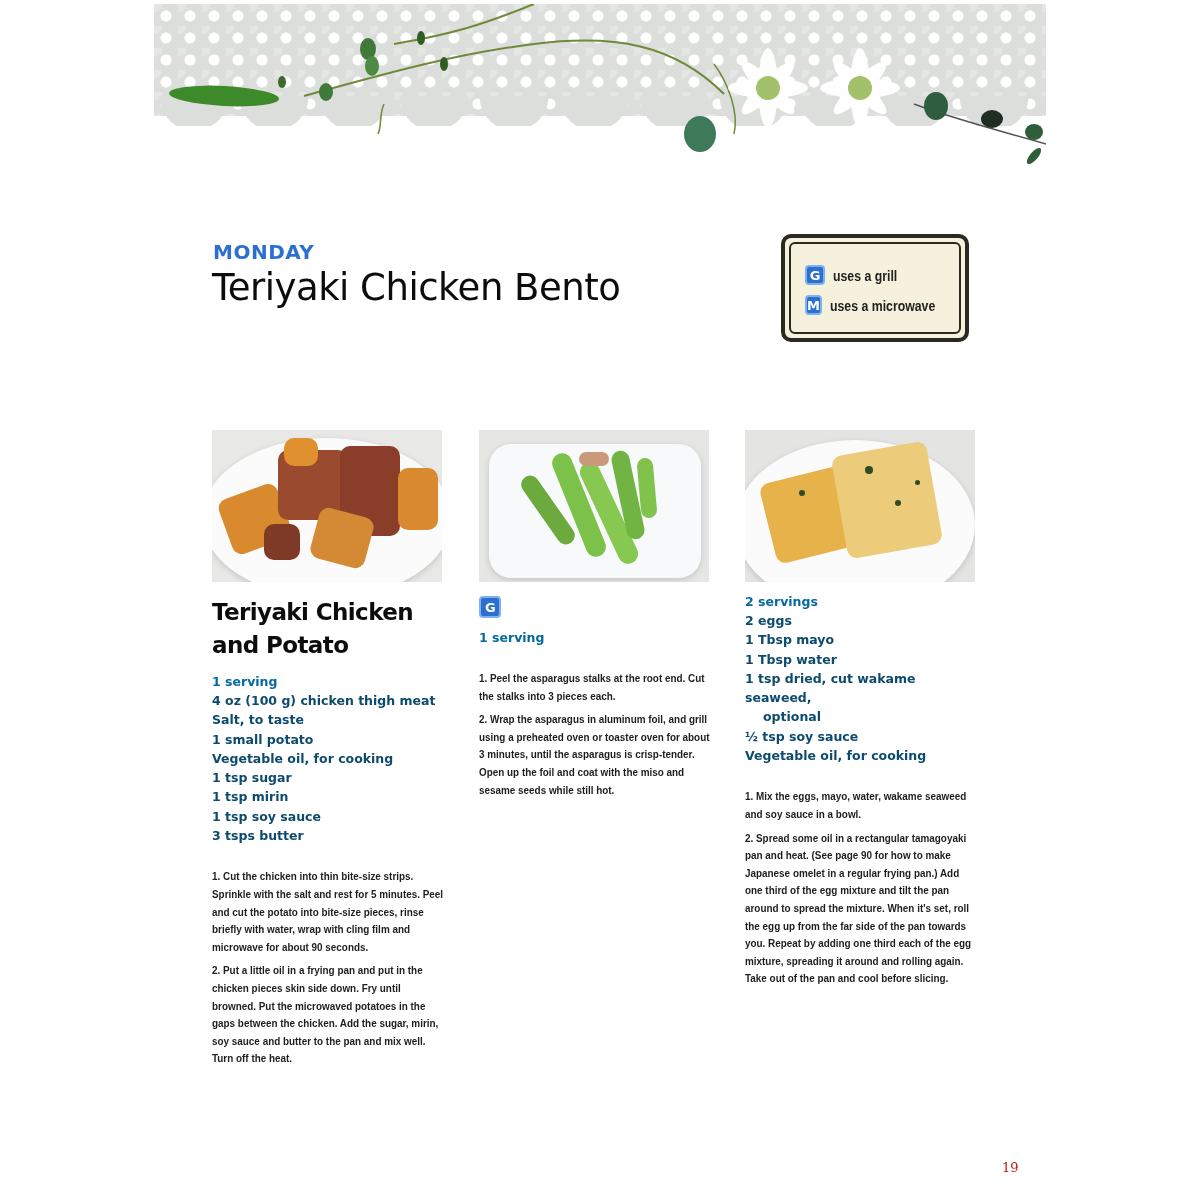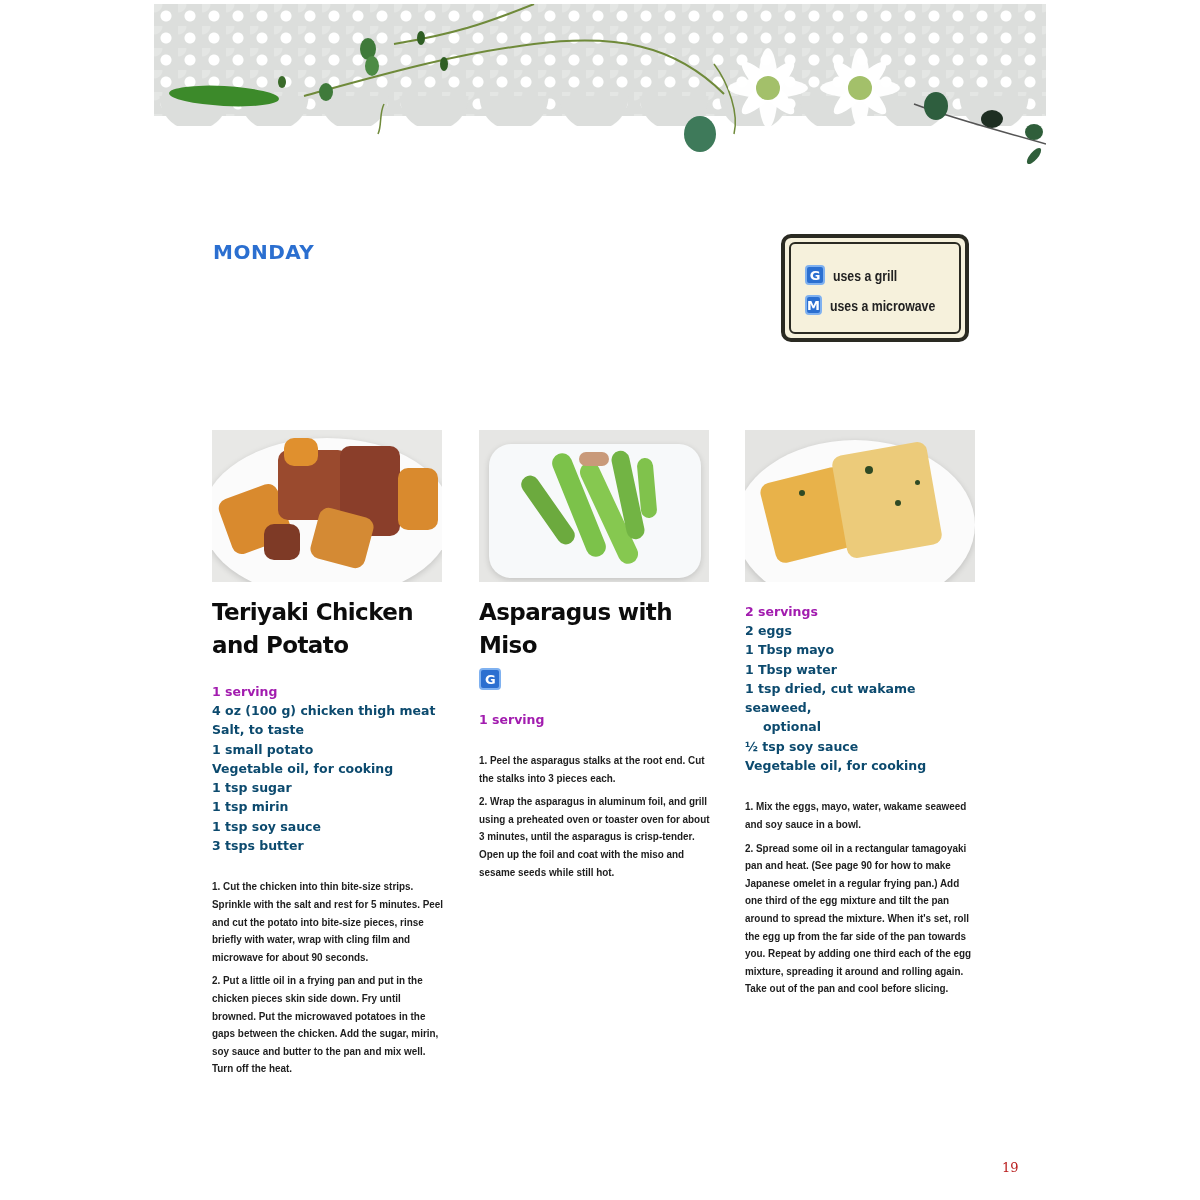--- a/index.html
+++ b/index.html
@@ -44,21 +44,21 @@
     .col-2 { left: 325px; }
     .col-3 { left: 591px; }
 
     .photo { width: 230px; height: 152px; position: relative; overflow: hidden; background: #ececec; }
     .plate { position: absolute; border-radius: 50%; background: #fbfbfb; box-shadow: 0 2px 6px rgba(0,0,0,0.15); }
     .chunk { position: absolute; border-radius: 10px; }
 
     .recipe-title { margin-top: 14px; font-family: "DejaVu Sans", sans-serif; font-size: 23px;
       line-height: 33px; color: #0c0c0c; letter-spacing: -0.6px; display: flex; align-items: flex-start; gap: 6px; flex-wrap: wrap; }
     .recipe-title .badge { width: 22px; height: 22px; }
-    .servings { font-size: 12.5px; font-weight: bold; color: #a21caf; line-height: 19px; margin-top: 20px; }
+    .servings { font-size: 12.5px; font-weight: bold; color: #0369a1; line-height: 19px; margin-top: 10px; }
     .ingredients { list-style: none; }
     .ingredients li { font-size: 12.5px; font-weight: bold; color: #0c4a6e; line-height: 19.3px; }
     .ingredients li.indent { padding-left: 18px; }
     .steps { margin-top: 23px; }
     .step { font-family: "Liberation Sans", sans-serif; font-size: 11px; font-weight: bold; color: #1e1e1e;
       line-height: 17.6px; margin-bottom: 6px; transform: scaleX(0.9); transform-origin: left top; width: 111%; }
 
     .page-number { position: absolute; left: 848px; top: 1156px; font-family: "DejaVu Serif", serif;
       font-size: 13px; color: #b91c1c; }
   </style>
@@ -97,20 +97,21 @@
       <circle cx="706" cy="84" r="12" fill="#a3c06a"></circle>
     </g>
     <path d="M760 100 C 800 115, 840 125, 892 140" stroke="#555" stroke-width="1.5" fill="none"></path>
     <ellipse cx="782" cy="102" rx="12" ry="14" fill="#2e5e3e"></ellipse>
     <ellipse cx="838" cy="115" rx="11" ry="9" fill="#1e2e22"></ellipse>
     <ellipse cx="880" cy="128" rx="9" ry="8" fill="#2f5e3a"></ellipse>
     <ellipse cx="880" cy="152" rx="4" ry="10" fill="#2f5e3a" transform="rotate(40 880 152)"></ellipse>
   </svg>
 
   <div class="day">MONDAY</div>
+  <h1 class="title">Teriyaki Chicken Bento</h1>
 
   <div class="legend">
     <div class="legend-inner">
       <div class="legend-row">
         <span class="badge">G</span>
         <span class="legend-label">uses a grill</span>
       </div>
       <div class="legend-row">
         <span class="badge">M</span>
         <span class="legend-label">uses a microwave</span>
@@ -153,21 +154,20 @@
     <div class="photo" style="background:#e6e6e4;">
       <div style="position:absolute;left:10px;top:14px;width:212px;height:134px;background:#f7f9fa;border-radius:22px;box-shadow:0 2px 6px rgba(0,0,0,0.15);"></div>
       <div class="chunk" style="left:90px;top:20px;width:20px;height:110px;background:#7cc24a;transform:rotate(-22deg);"></div>
       <div class="chunk" style="left:120px;top:28px;width:20px;height:110px;background:#86c850;transform:rotate(-25deg);"></div>
       <div class="chunk" style="left:140px;top:20px;width:18px;height:90px;background:#72b444;transform:rotate(-12deg);"></div>
       <div class="chunk" style="left:60px;top:40px;width:18px;height:80px;background:#6caa3e;transform:rotate(-35deg);"></div>
       <div class="chunk" style="left:160px;top:28px;width:16px;height:60px;background:#80c24c;transform:rotate(-5deg);"></div>
       <div class="chunk" style="left:100px;top:22px;width:30px;height:14px;background:#c99a7a;"></div>
     </div>
     <h2 class="recipe-title">
-      <span>Asparagus with Miso</span>
       <span class="badge">G</span>
     </h2>
     <div class="servings">1 serving</div>
     <div class="steps">
       <p class="step">1. Peel the asparagus stalks at the root end. Cut the stalks into 3 pieces each.</p>
       <p class="step">2. Wrap the asparagus in aluminum foil, and grill using a preheated oven or toaster oven for about 3 minutes, until the asparagus is crisp-tender. Open up the foil and coat with the miso and sesame seeds while still hot.</p>
     </div>
   </div>
 
   <div class="col col-3">

